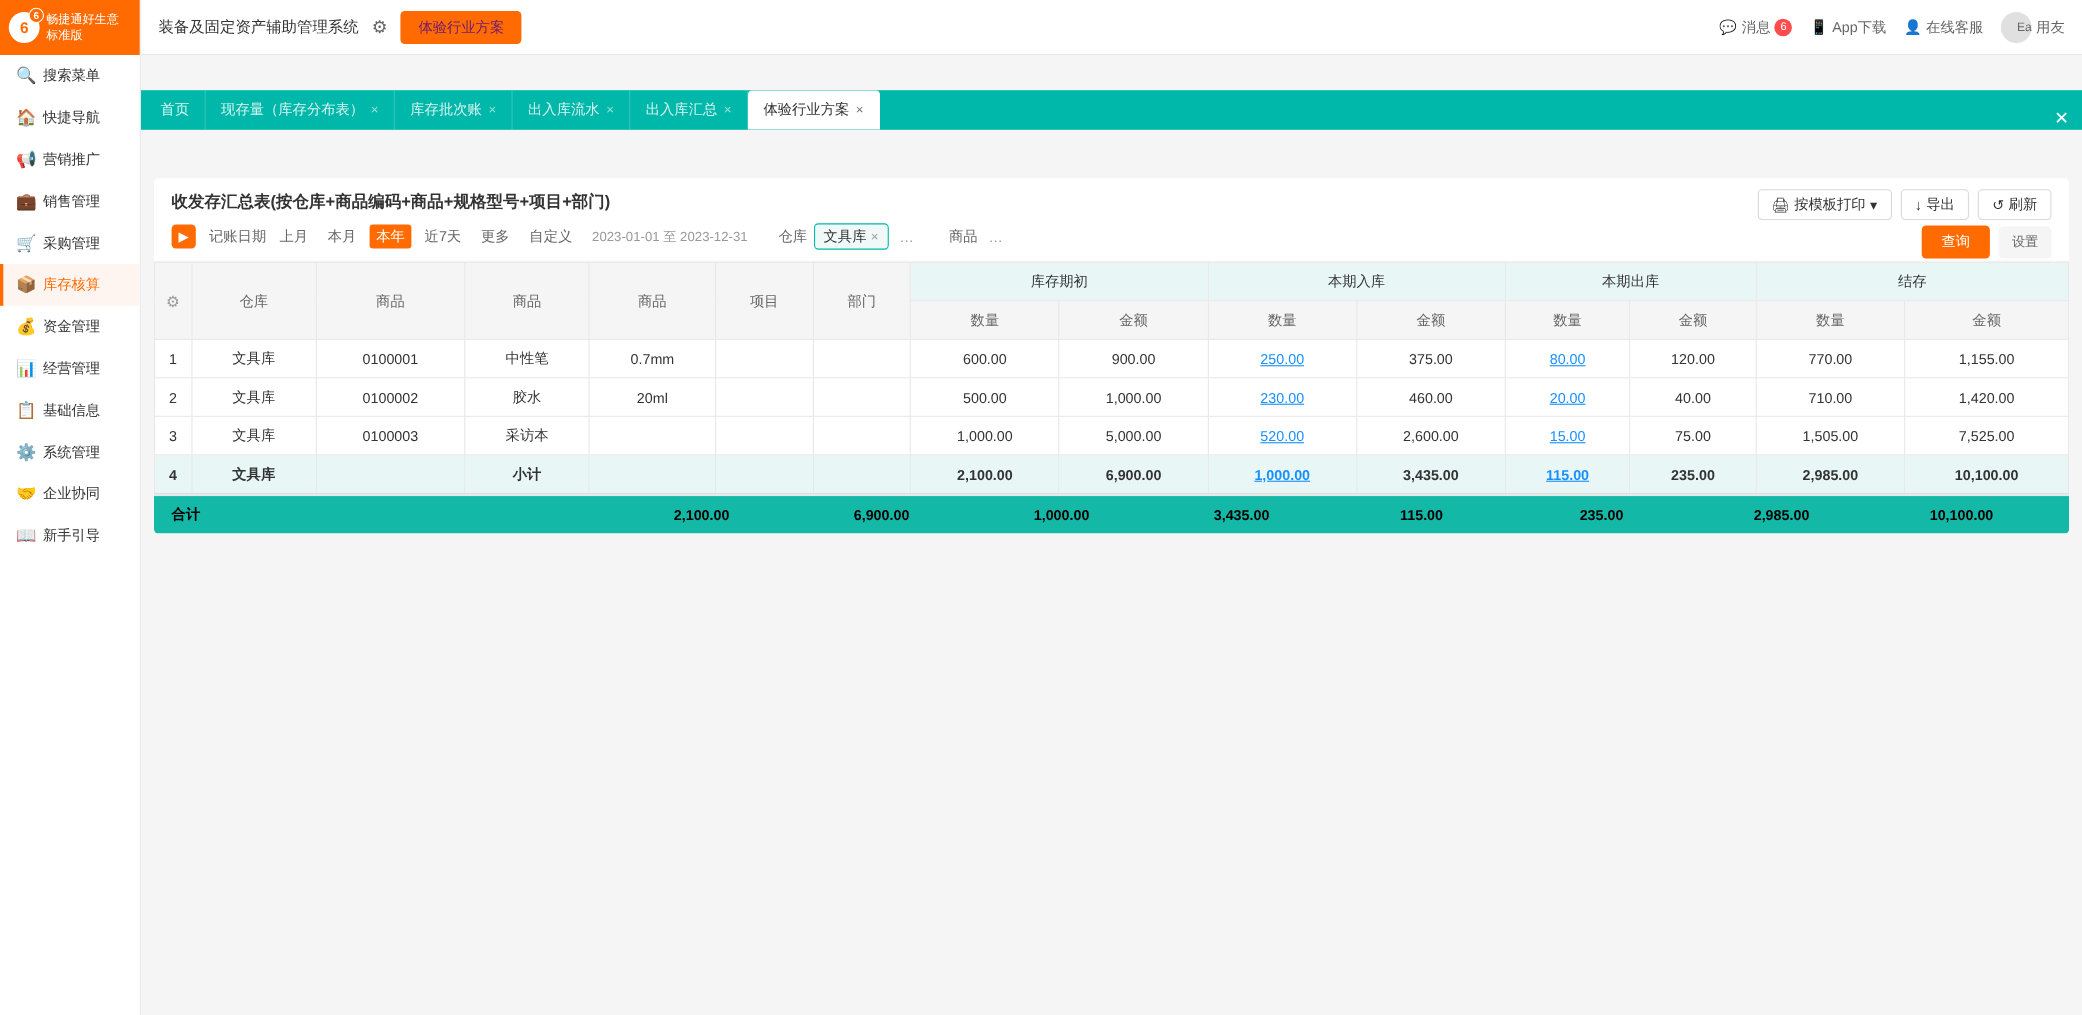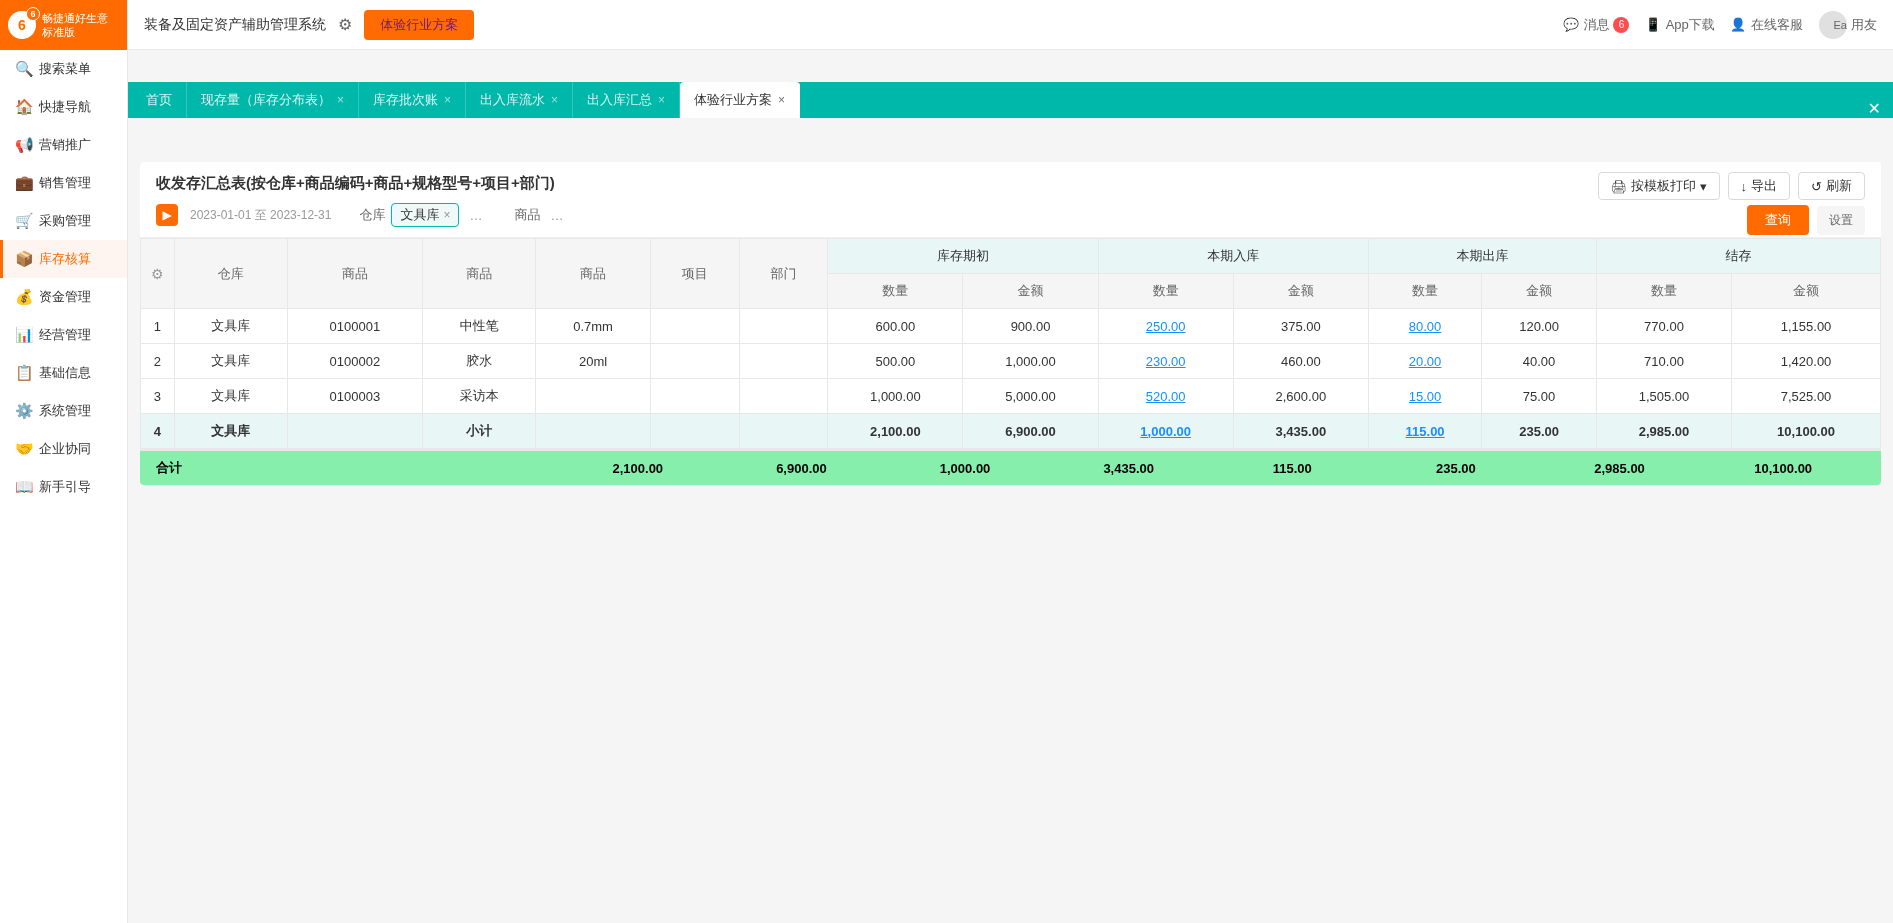--- a/index.html
+++ b/index.html
@@ -185,21 +185,21 @@
       padding: 8px 10px; text-align: center;
       border: 1px solid #e8e8e8; color: #333;
       white-space: nowrap;
     }
     tbody tr.subtotal { background: #e8f7f6; font-weight: bold; }
     .link-text { color: #1890ff; text-decoration: underline; cursor: pointer; }
     .settings-icon { color: #999; cursor: pointer; font-size: 14px; }
 
     
     .table-footer {
-      background: #86efac;
+      background: #14b8a6;
       display: flex; align-items: center;
       padding: 8px 16px;
       border-top: 2px solid #e8e8e8;
       position: sticky; bottom: 0;
     }
     .footer-label { font-weight: bold; margin-right: 20px; }
     .footer-values { display: flex; gap: 0; flex: 1; }
     .footer-cell { text-align: center; font-weight: bold; flex: 1; }
   </style>
 </head>
@@ -346,20 +346,29 @@
           <button class="action-btn">
             <span>↺</span>
             <span>刷新</span>
           </button>
         </div>
       </div>
 
       <div class="filter-bar">
         <button class="filter-arrow">▶</button>
 
+        <div class="filter-group">
+          <span class="filter-label">记账日期</span>
+          <button class="date-btn">上月</button>
+          <button class="date-btn">本月</button>
+          <button class="date-btn active">本年</button>
+          <button class="date-btn">近7天</button>
+          <button class="date-btn">更多</button>
+          <button class="date-btn">自定义</button>
+        </div>
 
         <div style="display:flex;flex-direction:column;gap:2px;">
           <span class="date-range">2023-01-01 至 2023-12-31</span>
         </div>
 
         <div class="filter-group" style="margin-left:16px;">
           <span class="filter-label">仓库</span>
           <div class="filter-tag">
             <span>文具库</span>
             <span class="filter-tag-close">×</span>

